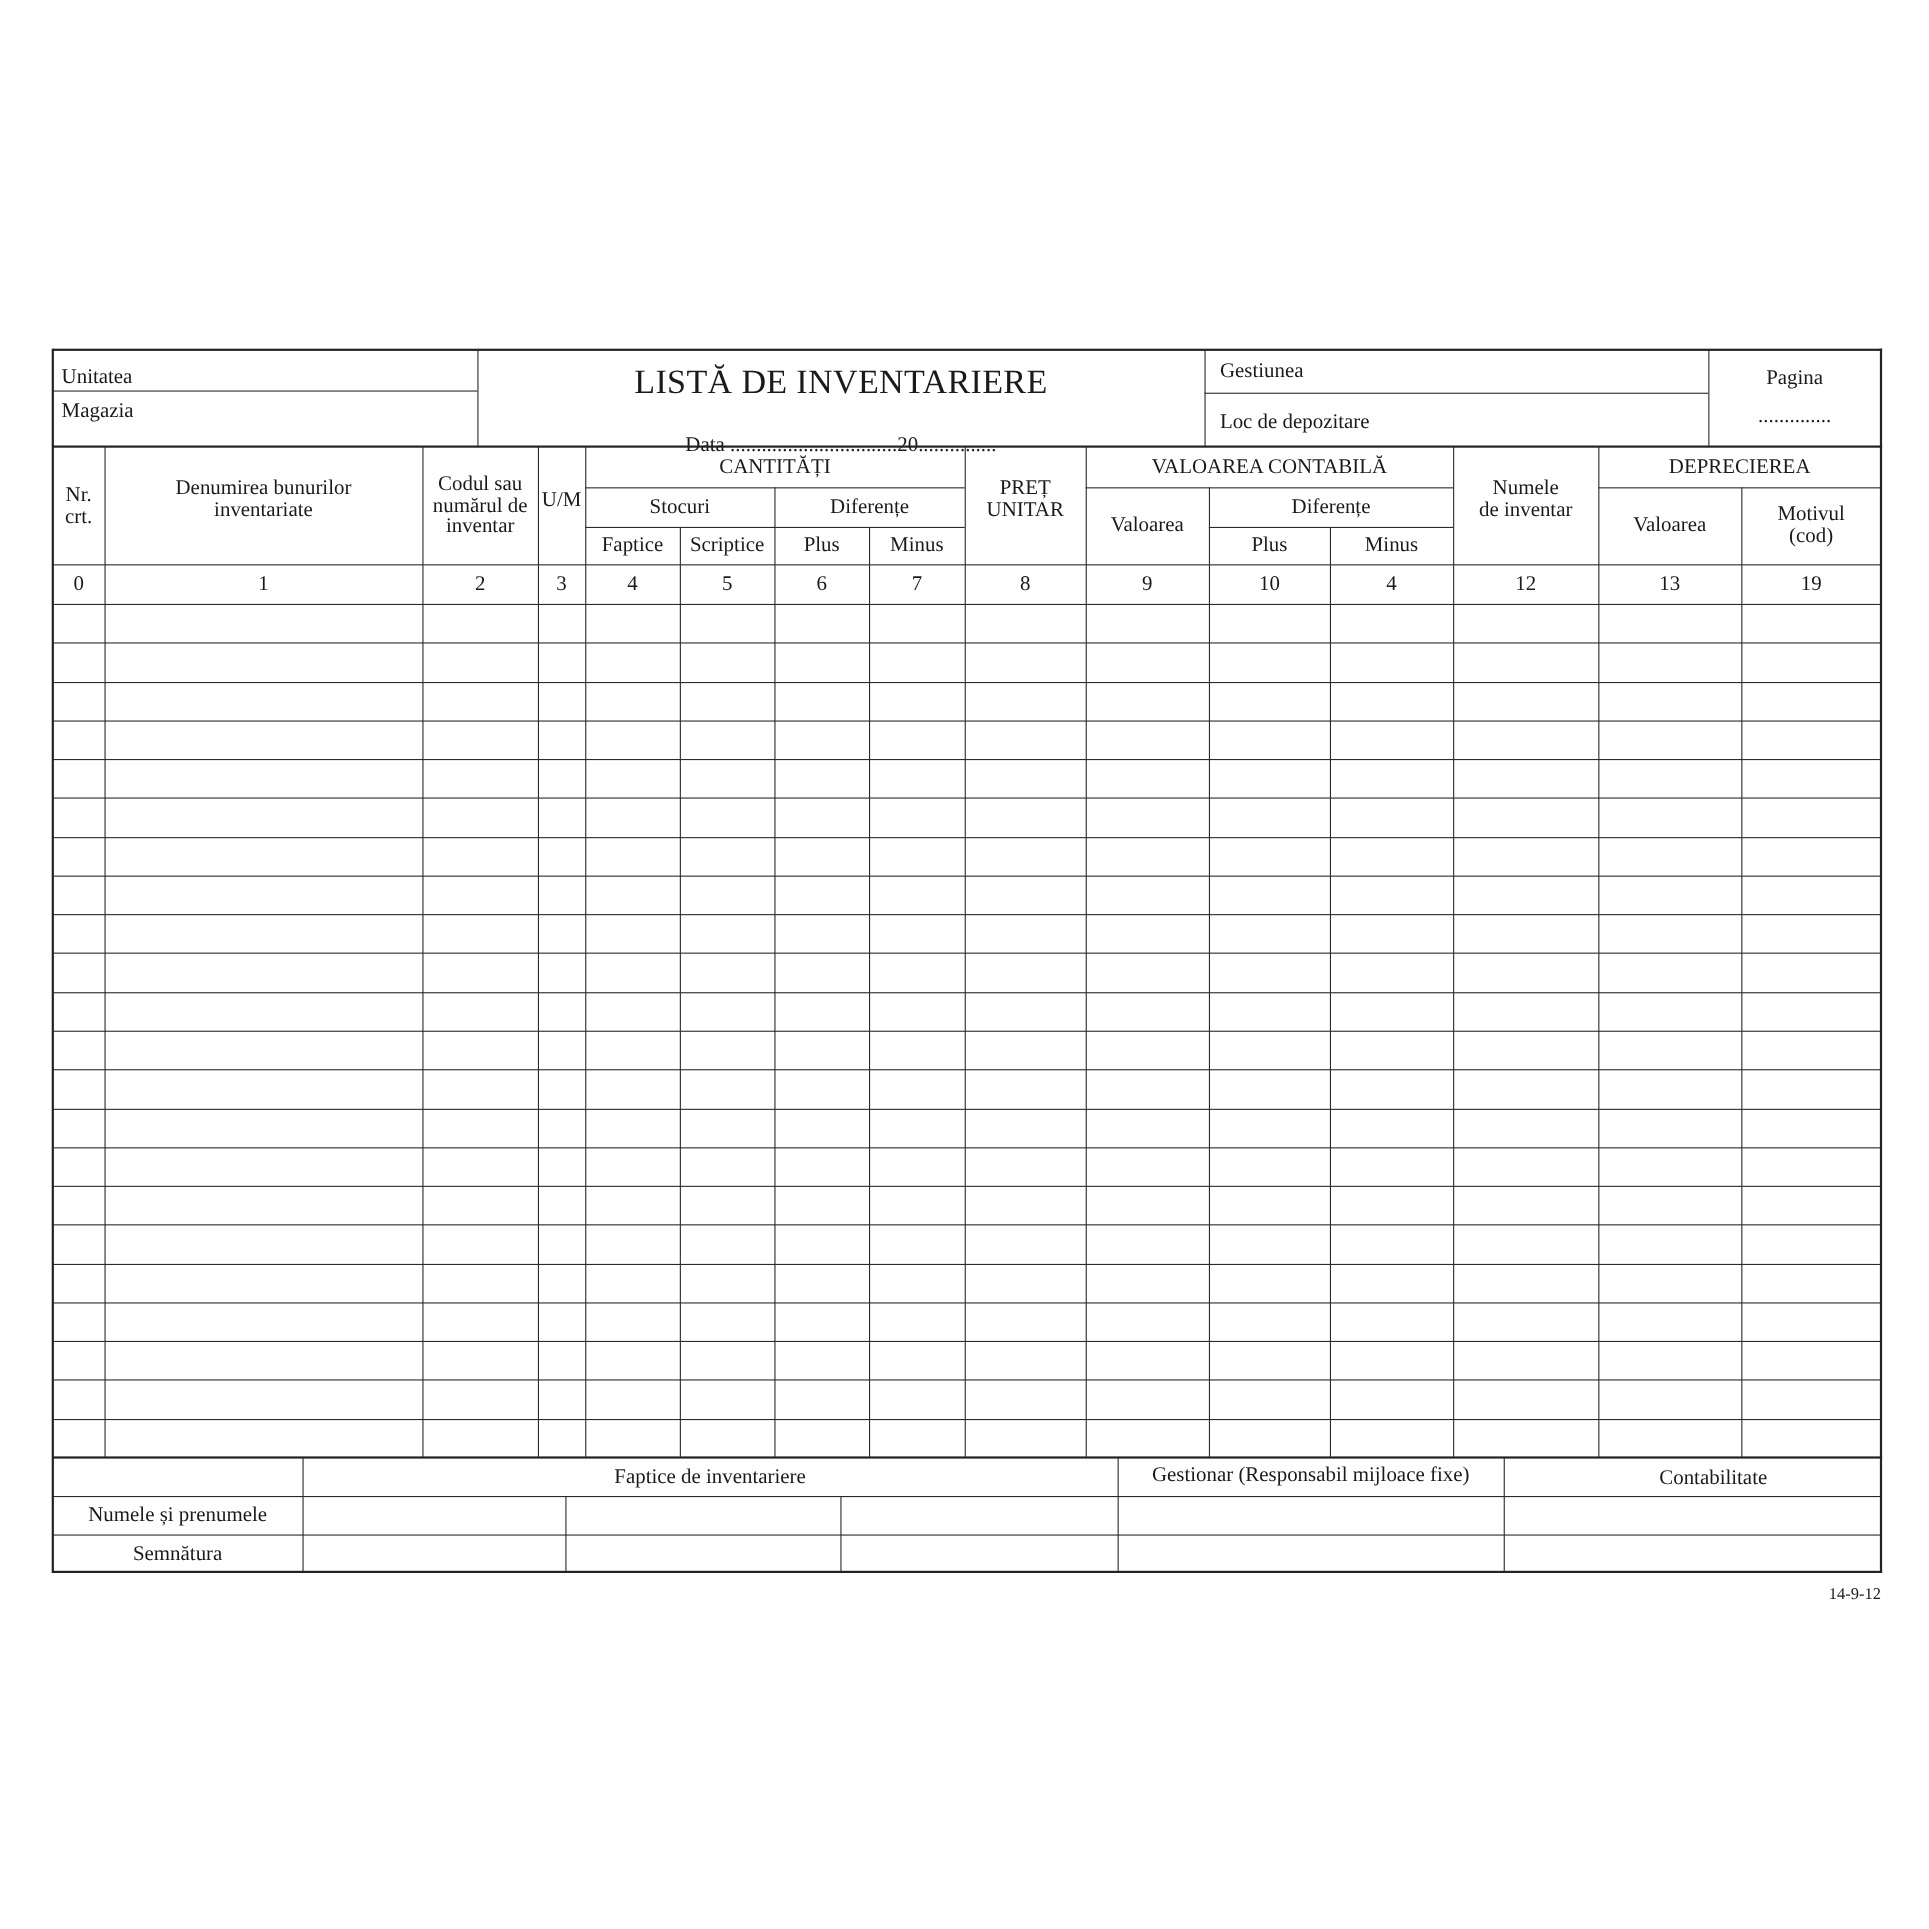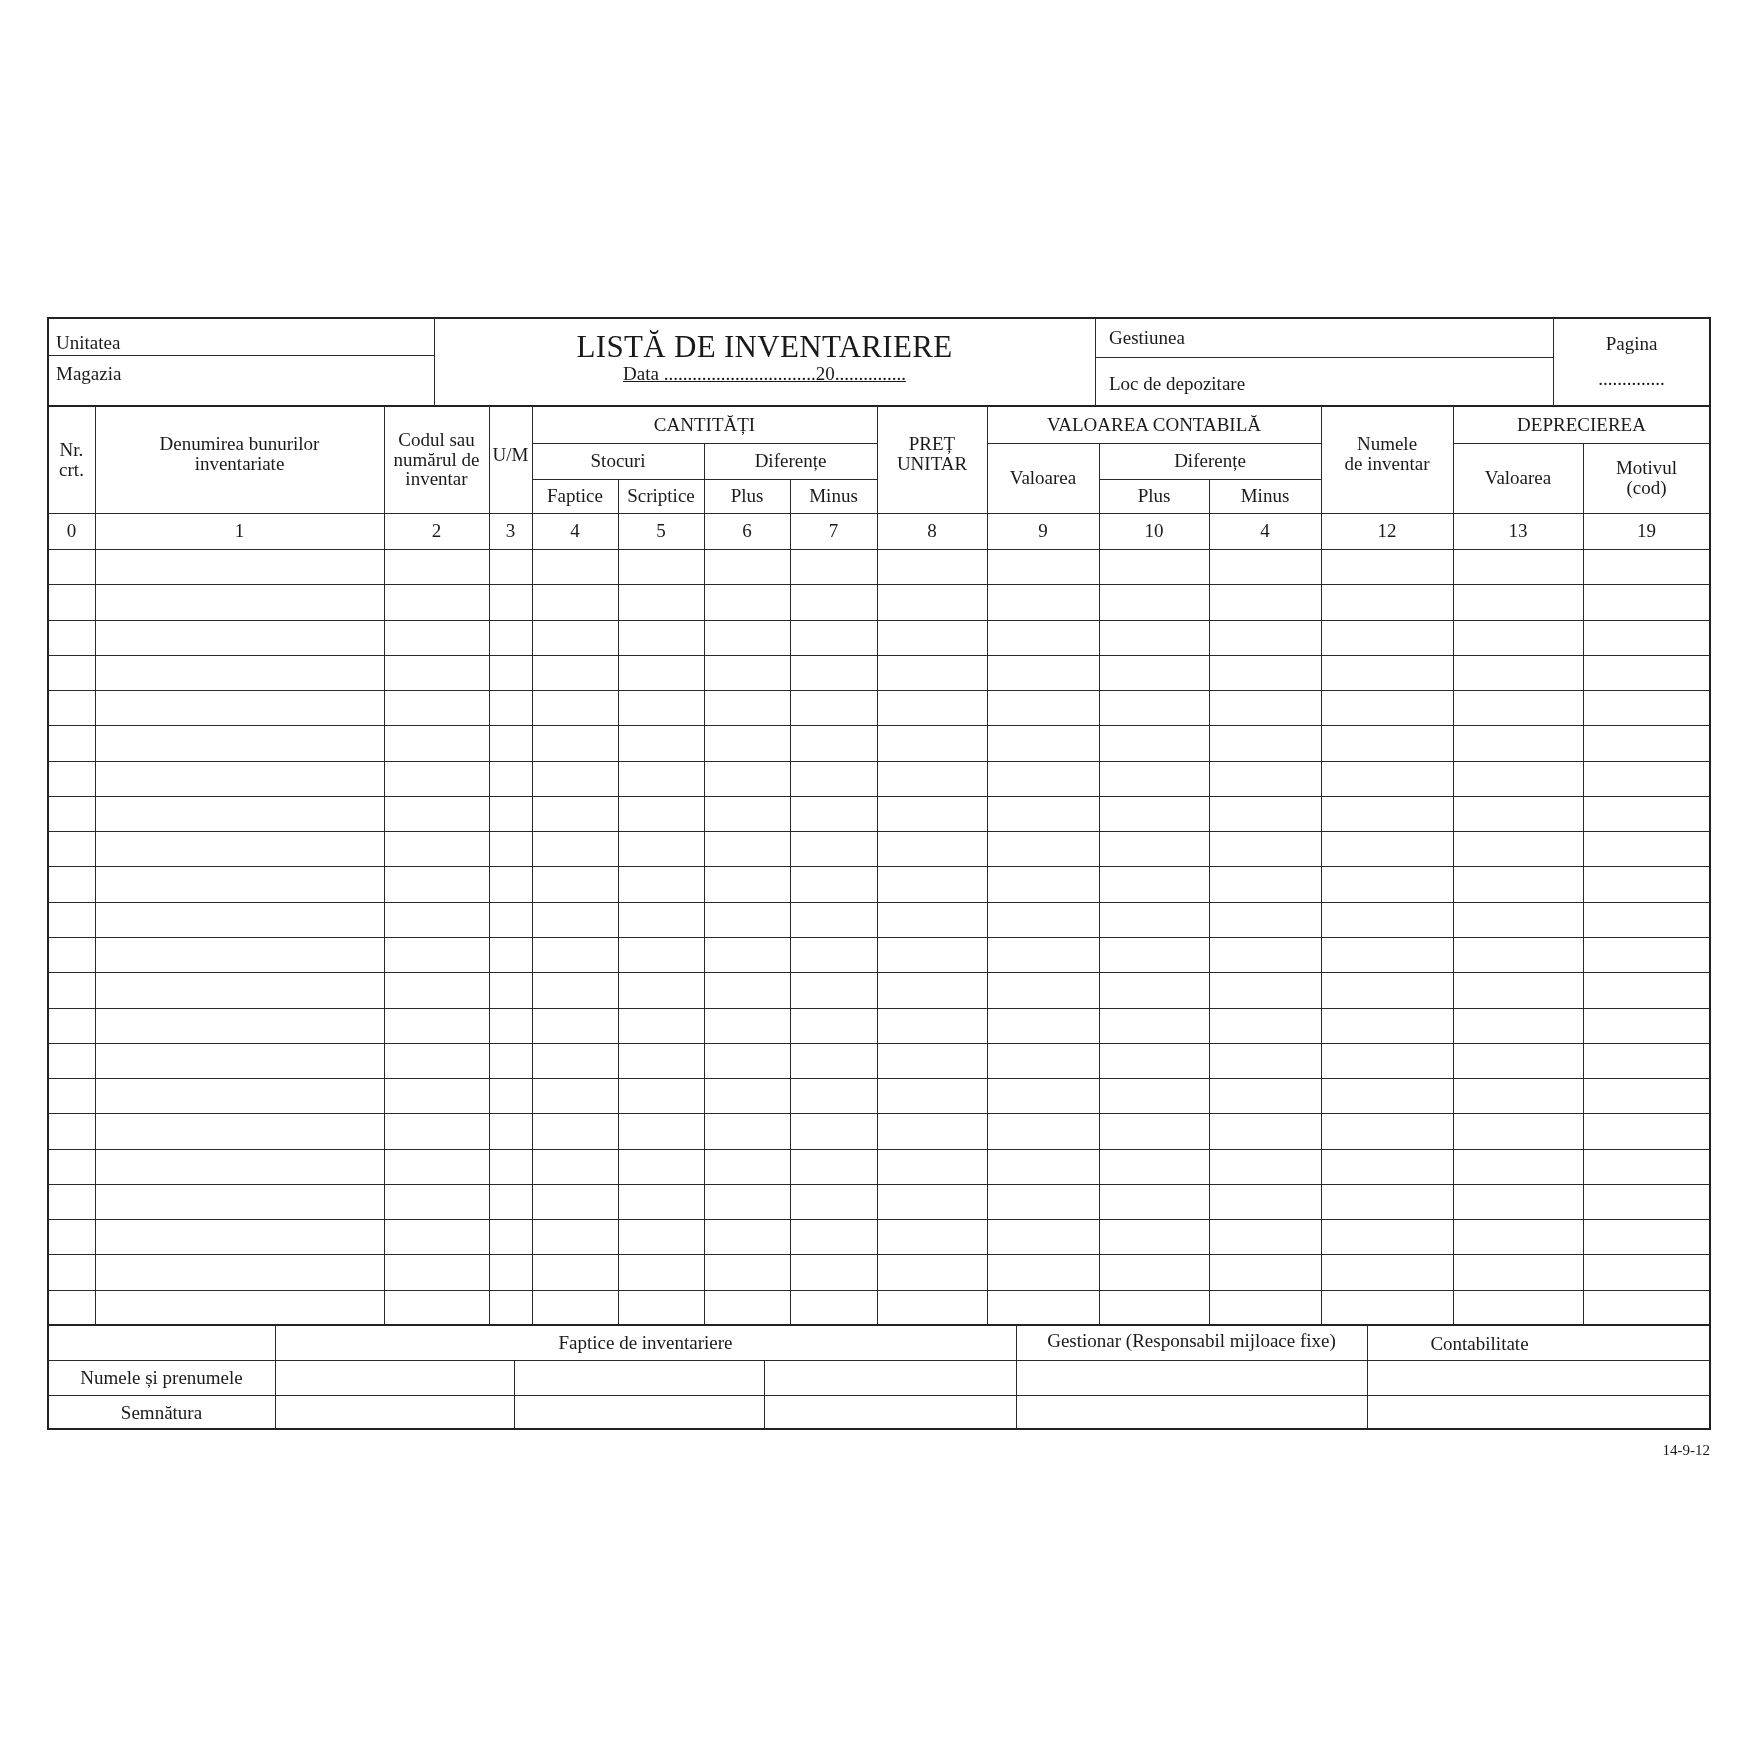--- a/index.html
+++ b/index.html
@@ -19,21 +19,21 @@
 <body>
 
 <div id="form">
 
   <div class="txt left" style="left:48px;top:318px;width:386px;height:37px;align-items:flex-end;padding-bottom:2px;">Unitatea</div>
   <div class="input-cell" style="left:140px;top:318px;width:290px;height:37px;"></div>
   <div class="txt left" style="left:48px;top:356px;width:386px;height:36px;">Magazia</div>
   <div class="input-cell" style="left:140px;top:356px;width:290px;height:48px;"></div>
 
   <div class="txt title" style="left:434px;top:324px;width:661px;height:46px;">LISTĂ DE INVENTARIERE</div>
-  <div class="txt" style="left:434px;top:360px;width:661px;height:28px;text-decoration:underline;">Data ................................20...............</div>
+  <div class="txt" style="left:434px;top:391px;width:661px;height:28px;">Data ................................20...............</div>
 
   <div class="txt left" style="left:1095px;top:318px;width:458px;height:40px;padding-left:14px;">Gestiunea</div>
   <div class="input-cell" style="left:1200px;top:318px;width:350px;height:39px;"></div>
   <div class="txt left" style="left:1095px;top:362px;width:458px;height:44px;padding-left:14px;">Loc de depozitare</div>
   <div class="input-cell" style="left:1270px;top:358px;width:280px;height:46px;"></div>
 
   <div class="txt" style="left:1553px;top:328px;width:157px;height:32px;">Pagina</div>
   <div class="txt" style="left:1553px;top:365px;width:157px;height:28px;">..............</div>
 
   <div class="txt" style="left:48px;top:406px;width:47px;height:107px;">Nr.
@@ -460,21 +460,21 @@
         <div class="input-cell" style="left: 1099px; top: 1290px; width: 110px; height: 35px;"></div>
         <div class="input-cell" style="left: 1209px; top: 1290px; width: 112px; height: 35px;"></div>
         <div class="input-cell" style="left: 1321px; top: 1290px; width: 132px; height: 35px;"></div>
         <div class="input-cell" style="left: 1453px; top: 1290px; width: 130px; height: 35px;"></div>
         <div class="input-cell" style="left: 1583px; top: 1290px; width: 127px; height: 35px;"></div>
       </div>
     </div>
 
   <div class="txt" style="left:275px;top:1325px;width:741px;height:35px;">Faptice de inventariere</div>
   <div class="txt" style="left:1016px;top:1323px;width:351px;height:35px;">Gestionar (Responsabil mijloace fixe)</div>
-  <div class="txt" style="left:1308px;top:1325px;width:343px;height:37px;">Contabilitate</div>
+  <div class="txt" style="left:1386px;top:1325px;width:343px;height:37px;">Contabilitate</div>
   <div class="txt" style="left:48px;top:1360px;width:227px;height:35px;">Numele și prenumele</div>
   <div class="txt" style="left:48px;top:1395px;width:227px;height:36px;">Semnătura</div>
 
   <div class="input-cell" style="left:275px;top:1360px;width:239px;height:35px;"></div>
   <div class="input-cell" style="left:514px;top:1360px;width:250px;height:35px;"></div>
   <div class="input-cell" style="left:764px;top:1360px;width:252px;height:35px;"></div>
   <div class="input-cell" style="left:1016px;top:1360px;width:351px;height:35px;"></div>
   <div class="input-cell" style="left:1367px;top:1360px;width:343px;height:35px;"></div>
   <div class="input-cell" style="left:275px;top:1395px;width:239px;height:34px;"></div>
   <div class="input-cell" style="left:514px;top:1395px;width:250px;height:34px;"></div>

